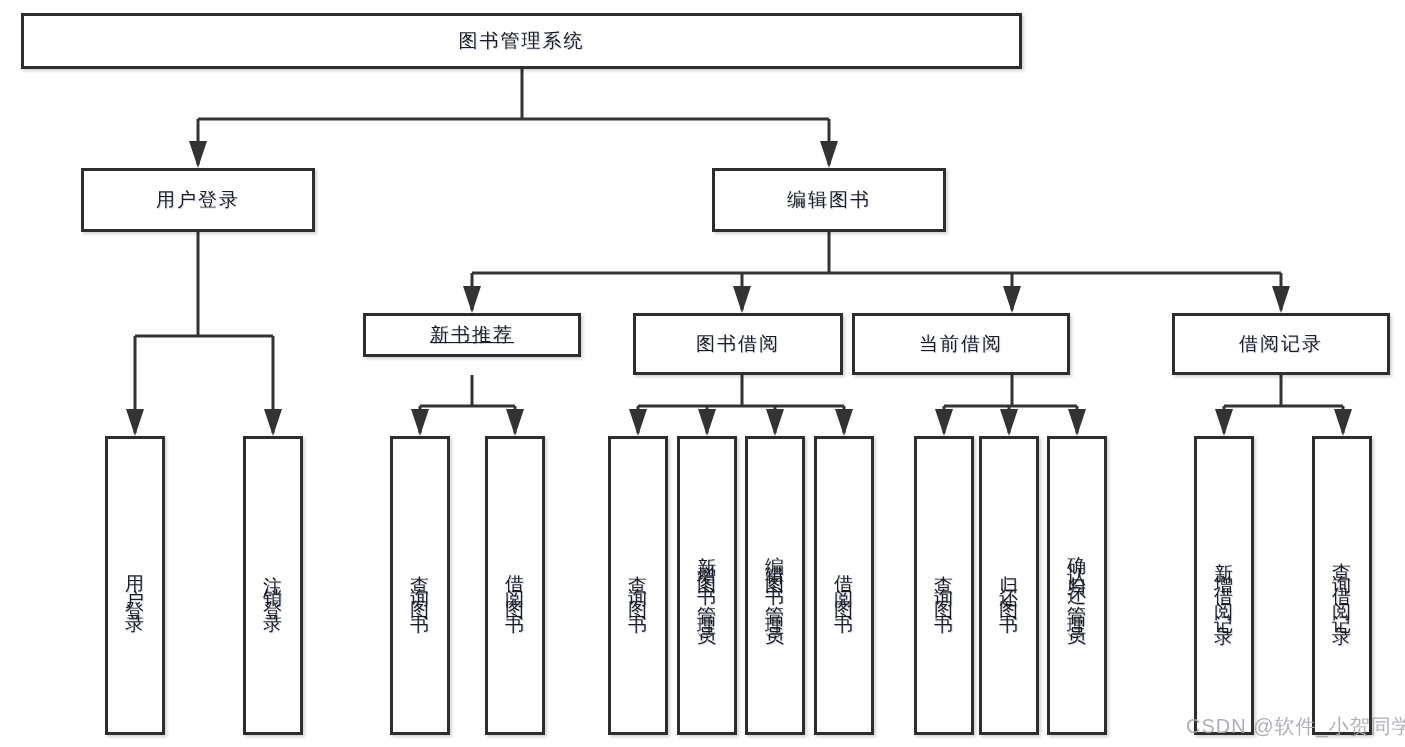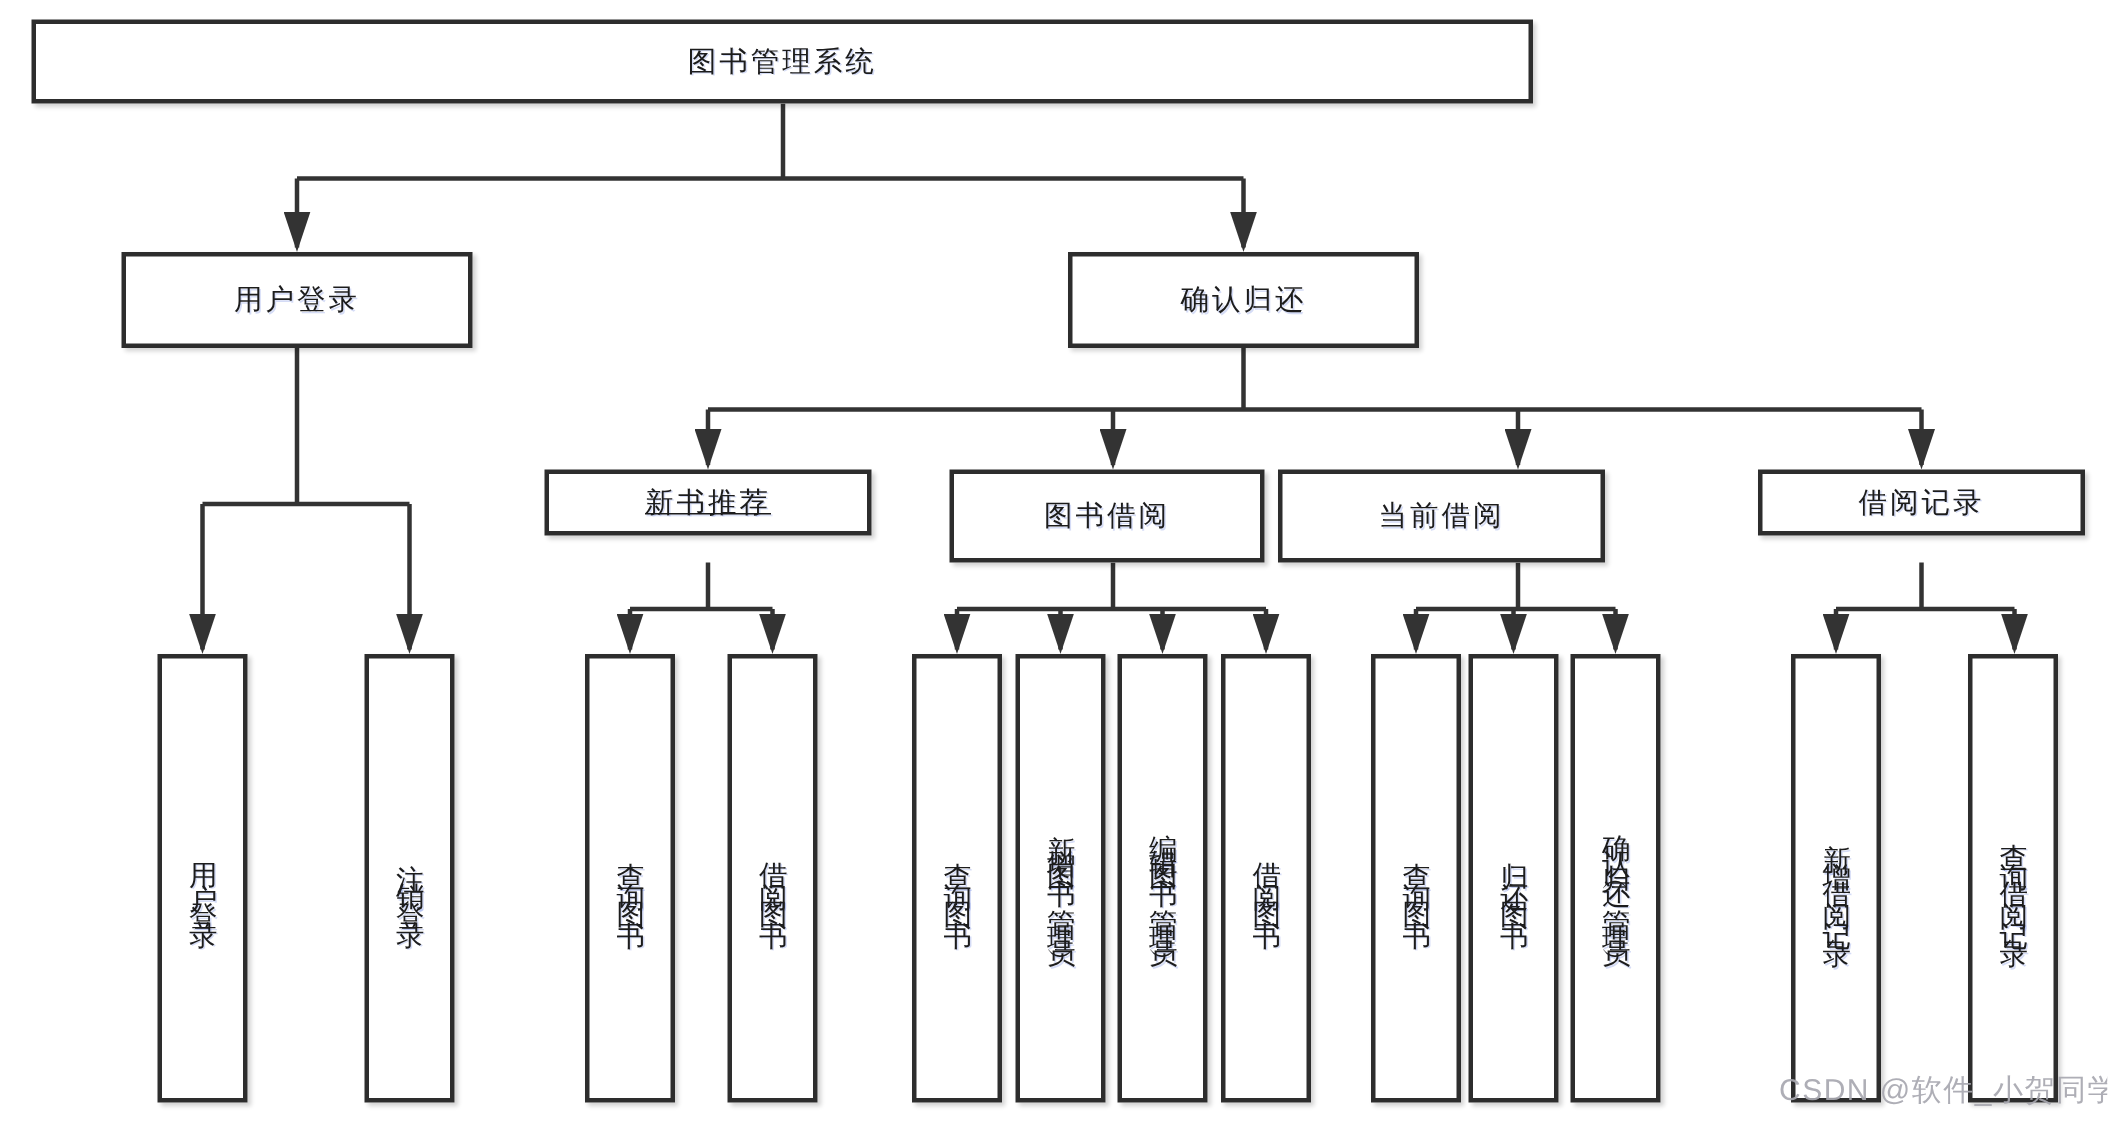--- a/index.html
+++ b/index.html
@@ -108,33 +108,33 @@
   </svg>
 
   <div class="node" style="left:21px; top:13px; width:1001px; height:56px;">
     <span class="label">图书管理系统</span>
   </div>
 
   <div class="node" style="left:81px; top:168px; width:234px; height:64px;">
     <span class="label">用户登录</span>
   </div>
   <div class="node" style="left:712px; top:168px; width:234px; height:64px;">
-    <span class="label">确认归还</span>
+    <span class="label">编辑图书</span>
   </div>
 
   <div class="node" style="left:363px; top:313px; width:218px; height:44px;text-decoration:underline;">
     <span class="label">新书推荐</span>
   </div>
   <div class="node" style="left:633px; top:313px; width:210px; height:62px;">
     <span class="label">图书借阅</span>
   </div>
   <div class="node" style="left:852px; top:313px; width:218px; height:62px;">
     <span class="label">当前借阅</span>
   </div>
-  <div class="node" style="left:1172px; top:313px; width:218px; height:44px;">
+  <div class="node" style="left:1172px; top:313px; width:218px; height:62px;">
     <span class="label">借阅记录</span>
   </div>
 
   <div class="node node-v" style="left:105px; top:436px; width:60px; height:299px;">
     <span class="label">用户登录</span>
   </div>
   <div class="node node-v" style="left:243px; top:436px; width:60px; height:299px;">
     <span class="label">注销登录</span>
   </div>
 

